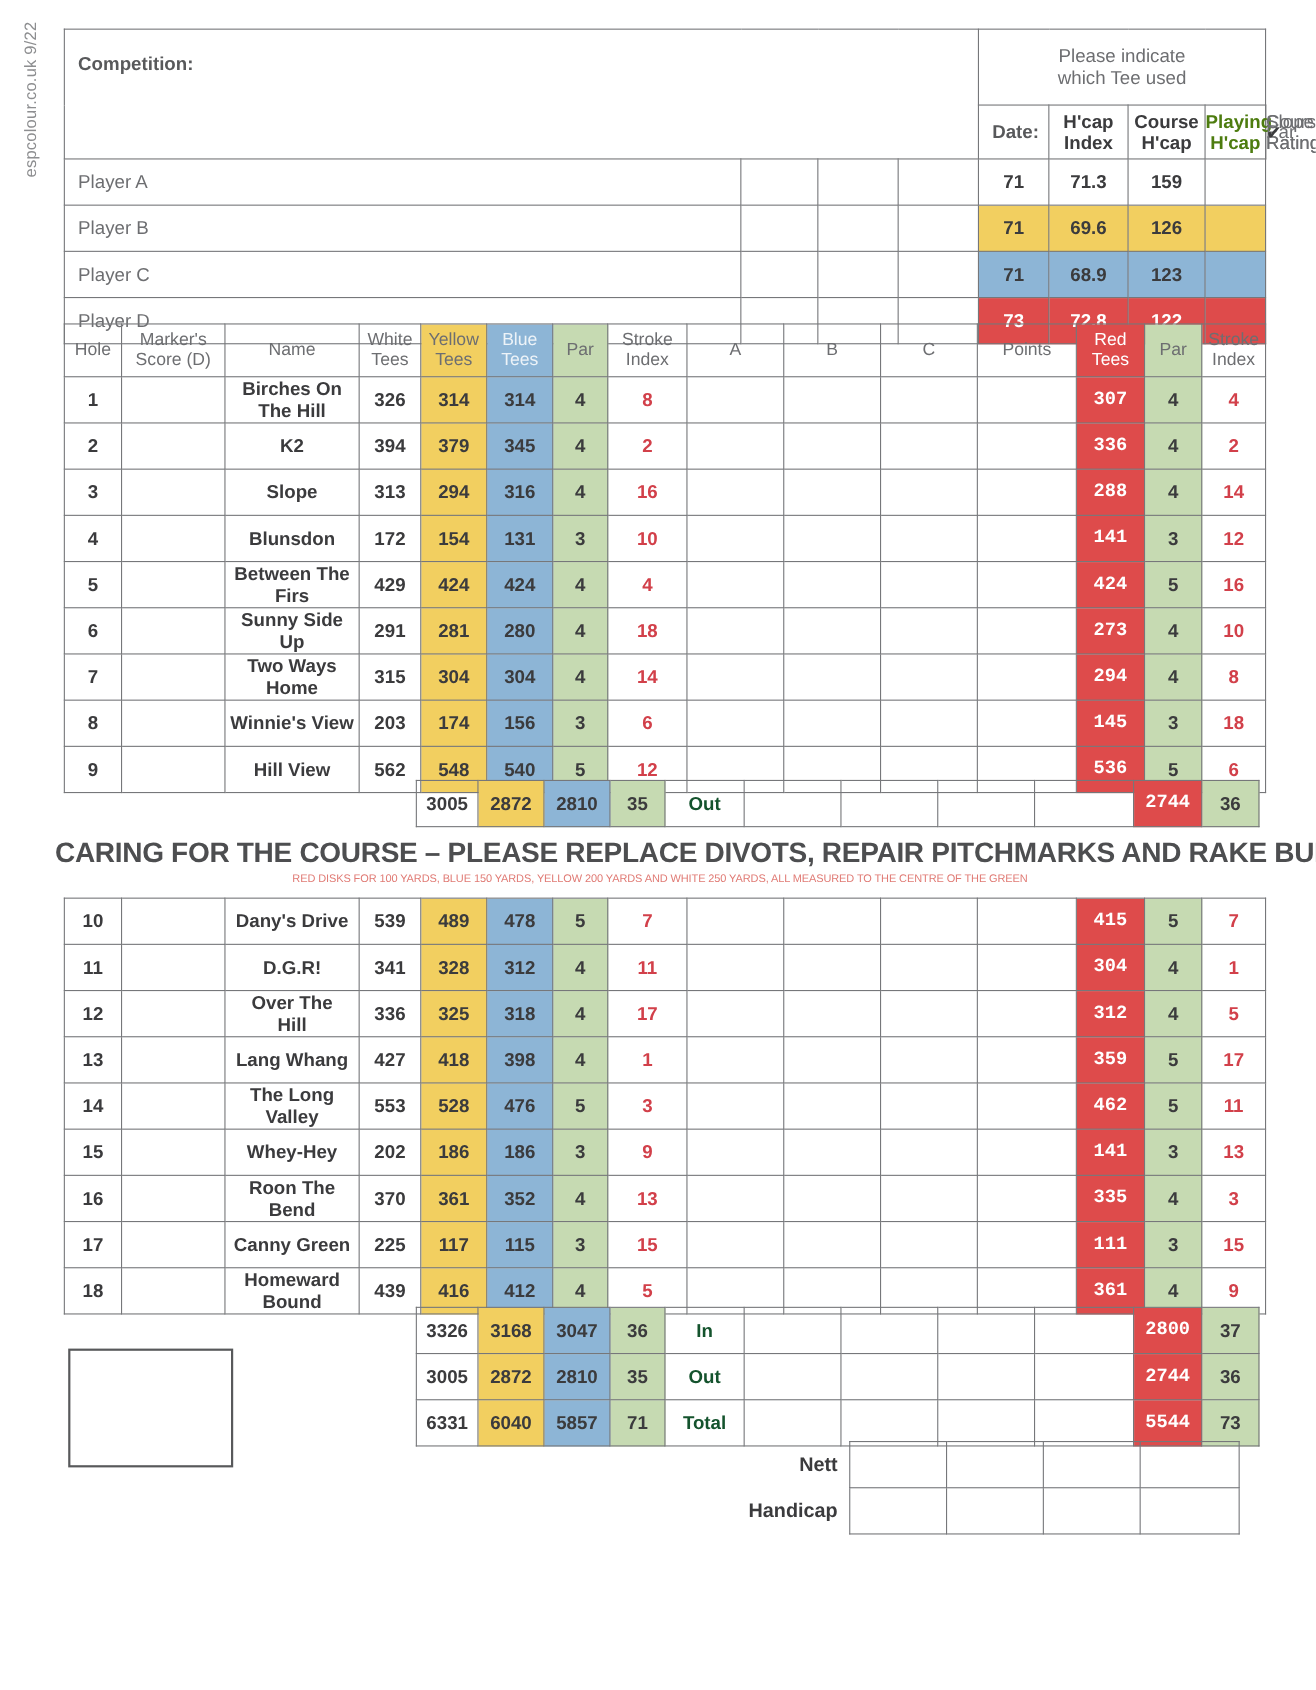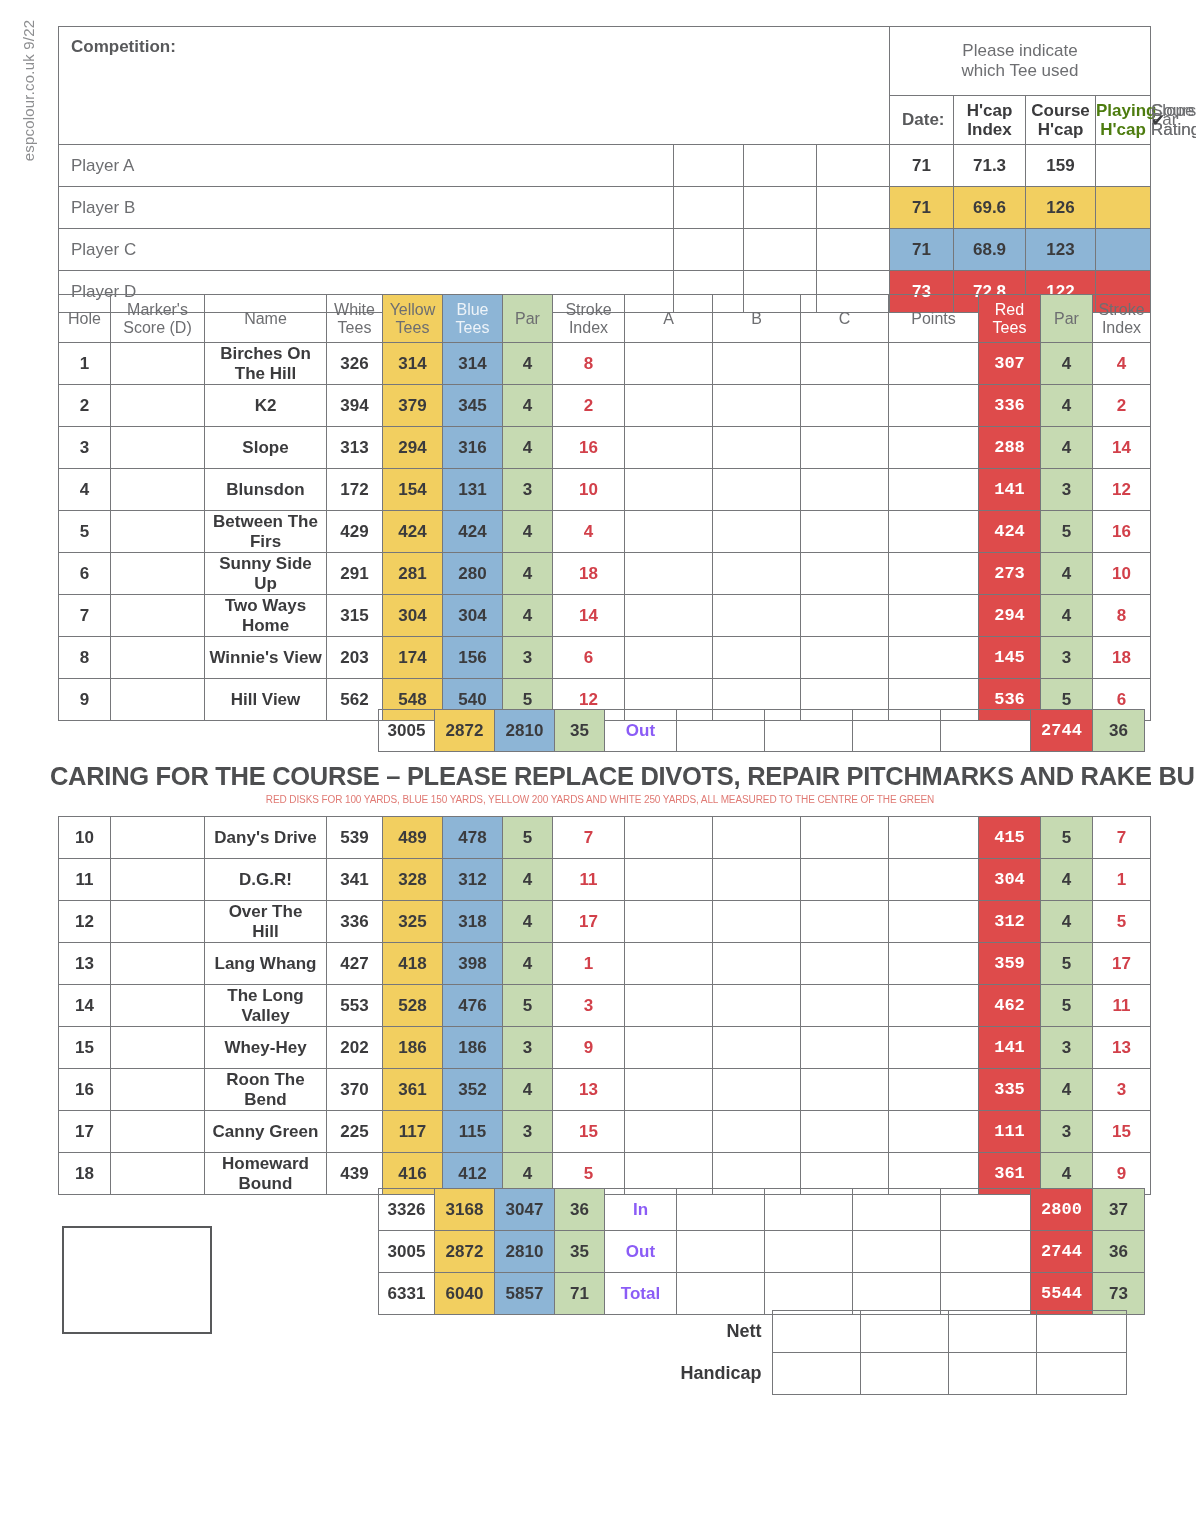--- a/index.html
+++ b/index.html
@@ -51,21 +51,21 @@
   .num{font-weight:bold;font-size:18px;color:#3b3b3d;}
   .si{font-weight:bold;font-size:18px;color:#D2404A;}
   .si-hdr{color:#E98B8E;}
   .c-yellow{background:#F2CF60;}
   .c-blue{background:#8DB5D6;}
   .c-green{background:#C6DAB2;}
   .c-red{background:#DE4B4B;}
   .c-red td, td.c-red{color:#ffffff;}
   .red-num{font-weight:bold;font-size:18px;color:#ffffff;font-family:Liberation Mono, monospace;}
   .redhdr{color:#F0A8A8;line-height:1.1;font-size:16px;}
-  .totlabel{font-weight:bold;font-size:18px;color:#8b5cf6;}
+  .totlabel{font-weight:bold;font-size:18px;color:#14532d;}
 
   
   .care{position:absolute;left:50px;top:762px;width:1100px;text-align:center;}
   .care h2{
     margin:0;font-size:25.5px;font-weight:bold;color:#4d4e50;
     letter-spacing:-.3px;white-space:nowrap;
   }
   .care p{
     margin:3px 0 0 0;font-size:10px;color:#E07A74;
     letter-spacing:-.1px;white-space:nowrap;
@@ -107,21 +107,21 @@
         <col style="width:70px">
         <col style="width:73px">
         <col style="width:73px">
       <col style="width:64px">
         <col style="width:72px">
         <col style="width:70px">
         <col style="width:55px">
     </colgroup>
     <tbody>
         <tr>
-      <td colspan="4" rowspan="2" class="cell-label" style="height:68px;vertical-align:top;padding-top:10px">Competition:</td>
+      <td colspan="4" rowspan="2" class="cell-label" style="height:68px;vertical-align:top;padding-top:22px">Competition:</td>
       <td colspan="4" style="height:68px;vertical-align:middle">
         <div class="indicate"><span>Please indicate</span><br>
         <span>which Tee used</span></div>
       </td>
     </tr>
 
     <tr>
       <td class="cell-label-sm" style="height:48px;position:relative">
         <span>Date:</span>
         

